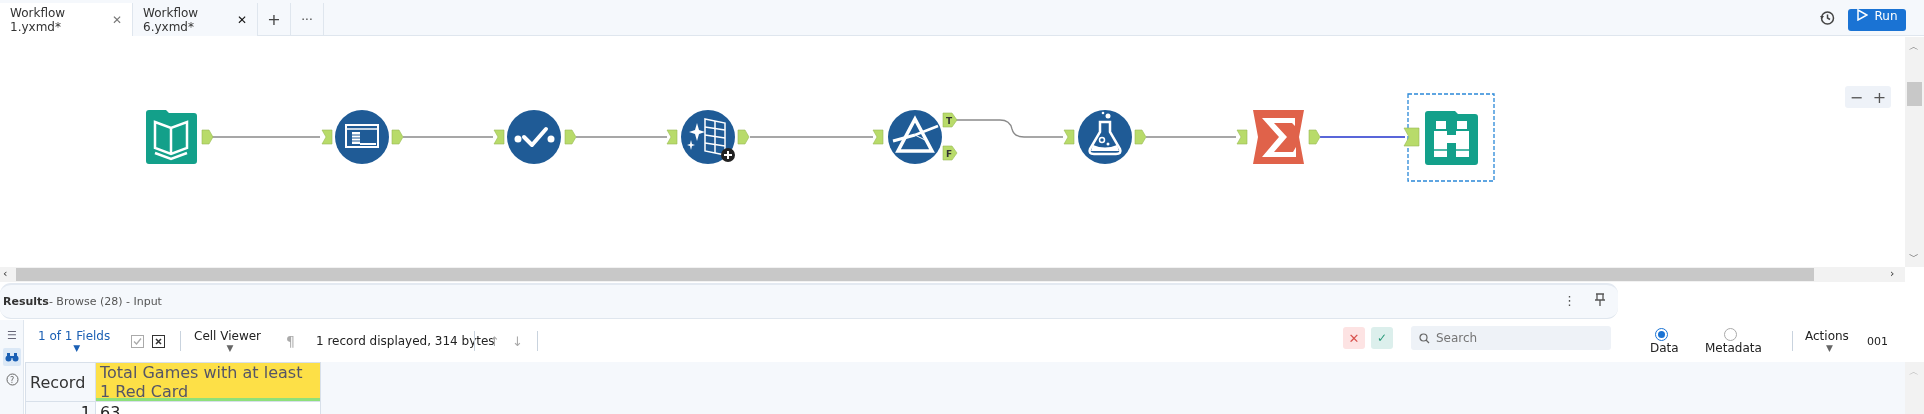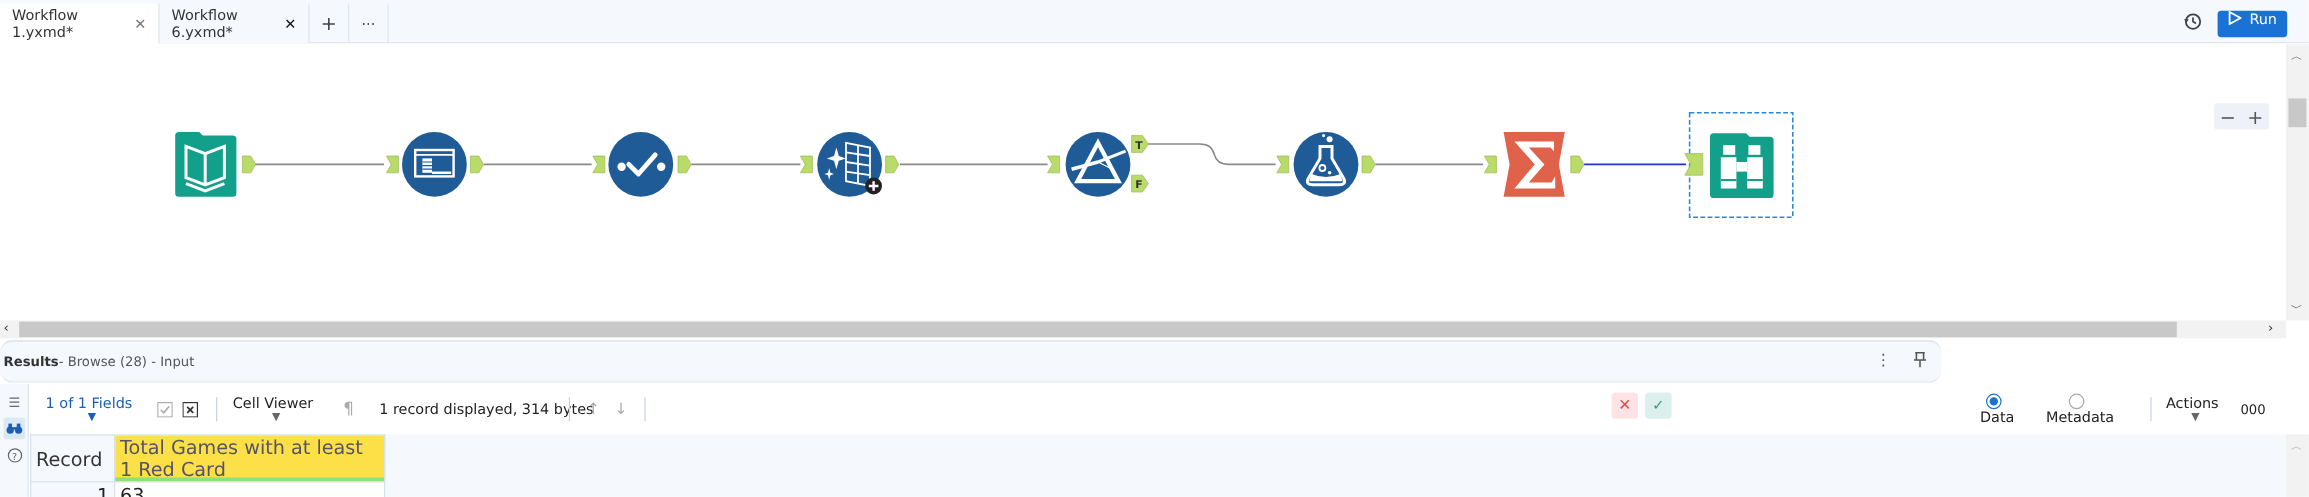--- a/index.html
+++ b/index.html
@@ -271,35 +271,44 @@
   <div class="tb" style="left:291px">
     <span>1 record displayed, 314 bytes</span>
   </div>
   <div class="sep" style="left:449px"></div>
   <div class="tb" style="left:464px;color:#aaa;font-size:13px">↑</div>
   <div class="tb" style="left:487px;color:#aaa;font-size:13px">↓</div>
   <div class="sep" style="left:512px"></div>
 
   <div class="filterx">✕</div>
   <div class="filterok">✓</div>
+  <div class="search">
+    <span>
+      <svg width="11" height="11" viewBox="0 0 11 11">
+          <circle cx="4.5" cy="4.5" r="3.5" fill="none" stroke="#666" stroke-width="1.2"></circle>
+          <line x1="7" y1="7" x2="10" y2="10" stroke="#666" stroke-width="1.2"></line>
+        </svg>
+    </span>
+    <input type="text" placeholder="Search" style="">
+  </div>
   <div class="tb" style="left:1625px">
     <span class="radio on"></span>
     <span>Data</span>
   </div>
   <div class="tb" style="left:1680px">
     <span class="radio"></span>
     <span>Metadata</span>
   </div>
   <div class="sep" style="left:1767px"></div>
   <div class="tb" style="left:1780px">
     <span>Actions</span>
     <span class="chev" style="color:#666">▼</span>
   </div>
   <div class="tb" style="left:1842px;font-size:11px">
-    <span>000</span>
+    <span>001</span>
   </div>
 </div>
 
 <div class="tableArea">
   <table>
     <thead>
       <tr>
         <th class="rec">Record</th>
         <th class="col">Total Games with at least 1 Red Card</th>
       </tr>

